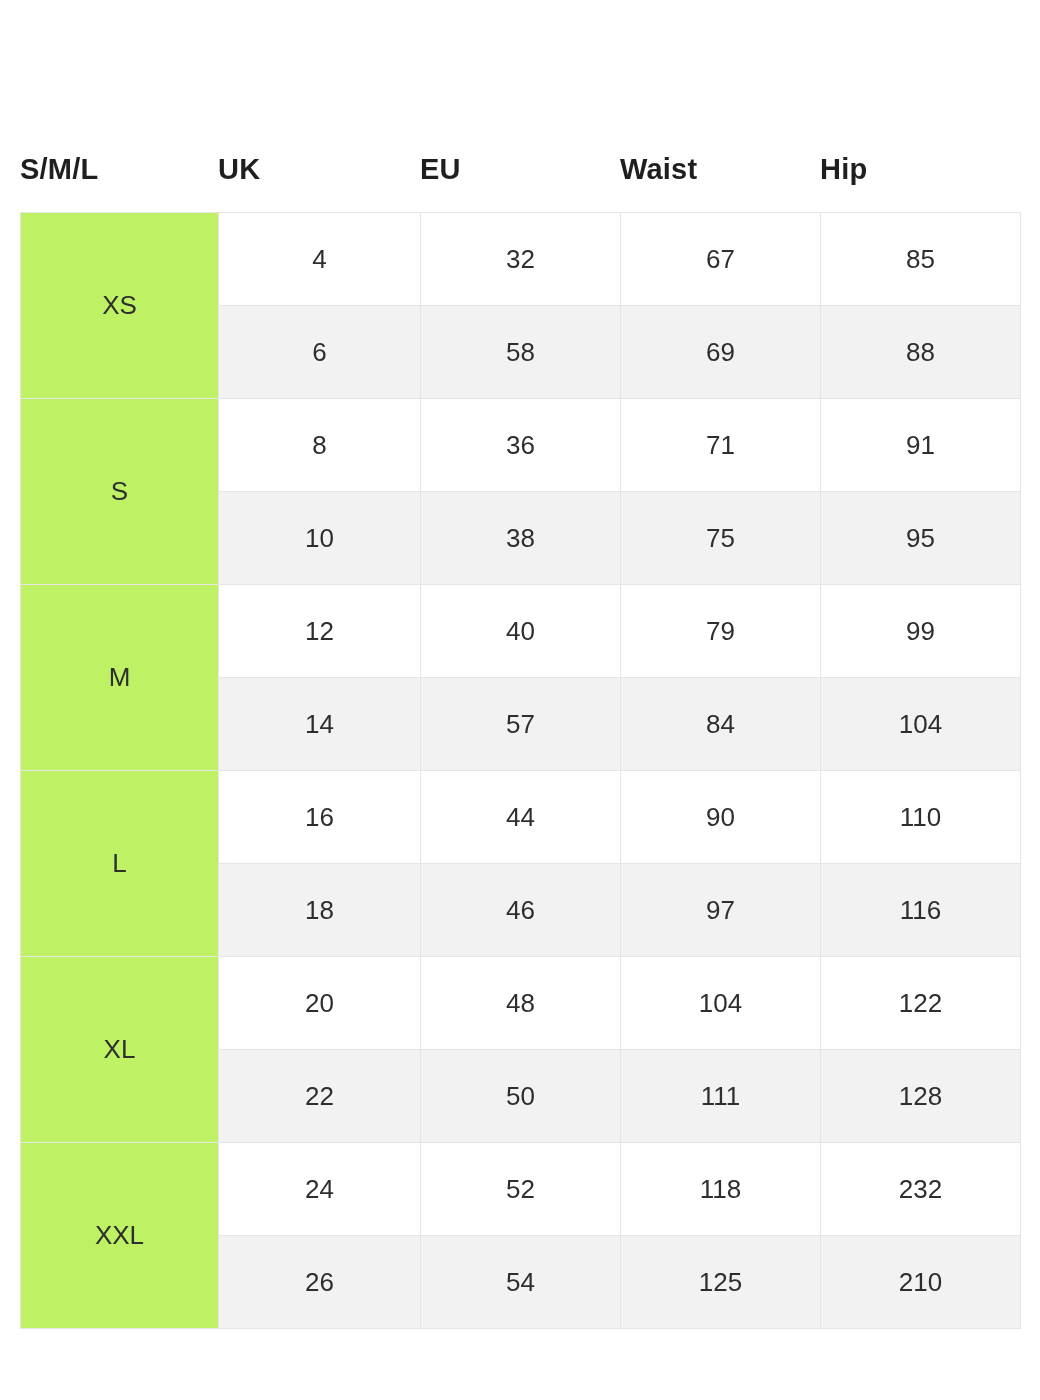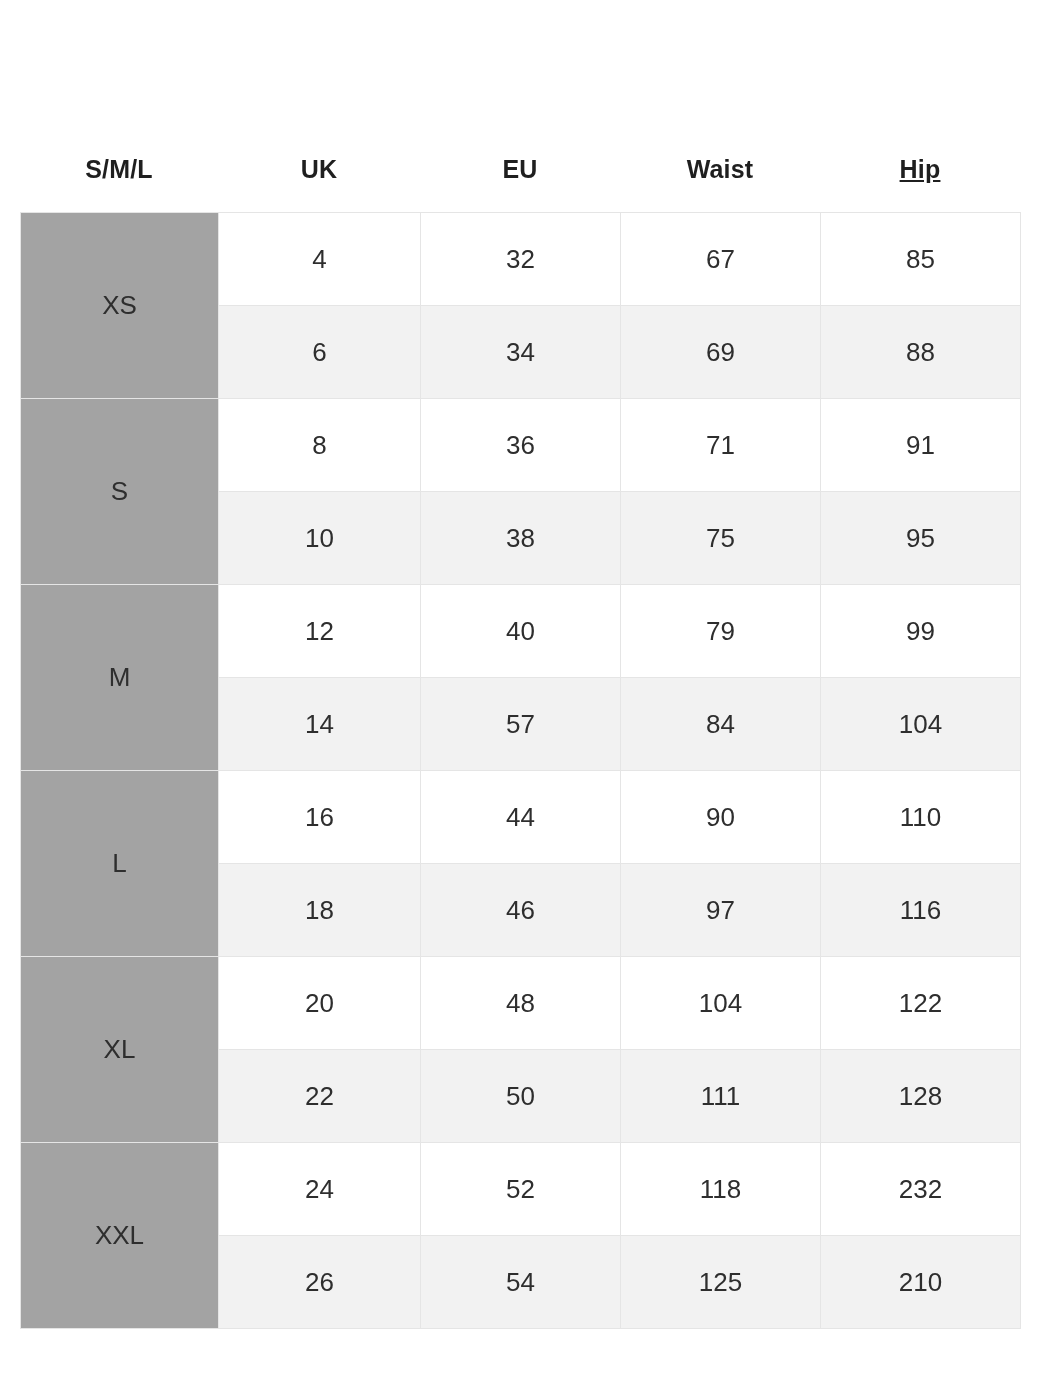--- a/index.html
+++ b/index.html
@@ -26,32 +26,32 @@
   .header-row {
     position: absolute;
     left: 20px;
     top: 143px;
     width: 1000px;
     height: 52px;
     display: flex;
     align-items: center;
   }
   .header-cell {
-    text-align: center;
-    font-size: 25px;
+    text-align: left;
+    font-size: 29px;
     font-weight: bold;
     color: #1f1f1f;
     letter-spacing: 0.2px;
     line-height: 1;
   }
   .hc-0 { width: 198px; }
   .hc-1 { width: 202px; }
   .hc-2 { width: 200px; }
   .hc-3 { width: 200px; }
-  .hc-4 { width: 200px; text-decoration: underline; }
+  .hc-4 { width: 200px; }
 
   
   .size-table {
     position: absolute;
     left: 20px;
     top: 212px;
     width: 1000px;
     border-collapse: collapse;
     table-layout: fixed;
   }
@@ -67,21 +67,21 @@
     text-align: center;
     vertical-align: middle;
     font-size: 26px;
     color: #2e2e2e;
     font-weight: normal;
     padding: 0;
     line-height: 1.1;
   }
 
   .group-cell {
-    background: #a3a3a3;
+    background: #bef264;
     font-size: 26px;
     color: #2e2e2e;
   }
 
   tr.alt td.data-cell {
     background: #f2f2f2;
   }
   tr.plain td.data-cell {
     background: #ffffff;
   }
@@ -110,21 +110,21 @@
     <tbody>
         <tr class="plain">
           <td class="group-cell" rowspan="2">XS</td>
           <td class="data-cell">4</td>
           <td class="data-cell">32</td>
           <td class="data-cell">67</td>
           <td class="data-cell">85</td>
         </tr>
         <tr class="alt">
           <td class="data-cell">6</td>
-          <td class="data-cell">34</td>
+          <td class="data-cell">58</td>
           <td class="data-cell">69</td>
           <td class="data-cell">88</td>
         </tr>
         <tr class="plain">
           <td class="group-cell" rowspan="2">S</td>
           <td class="data-cell">8</td>
           <td class="data-cell">36</td>
           <td class="data-cell">71</td>
           <td class="data-cell">91</td>
         </tr>

